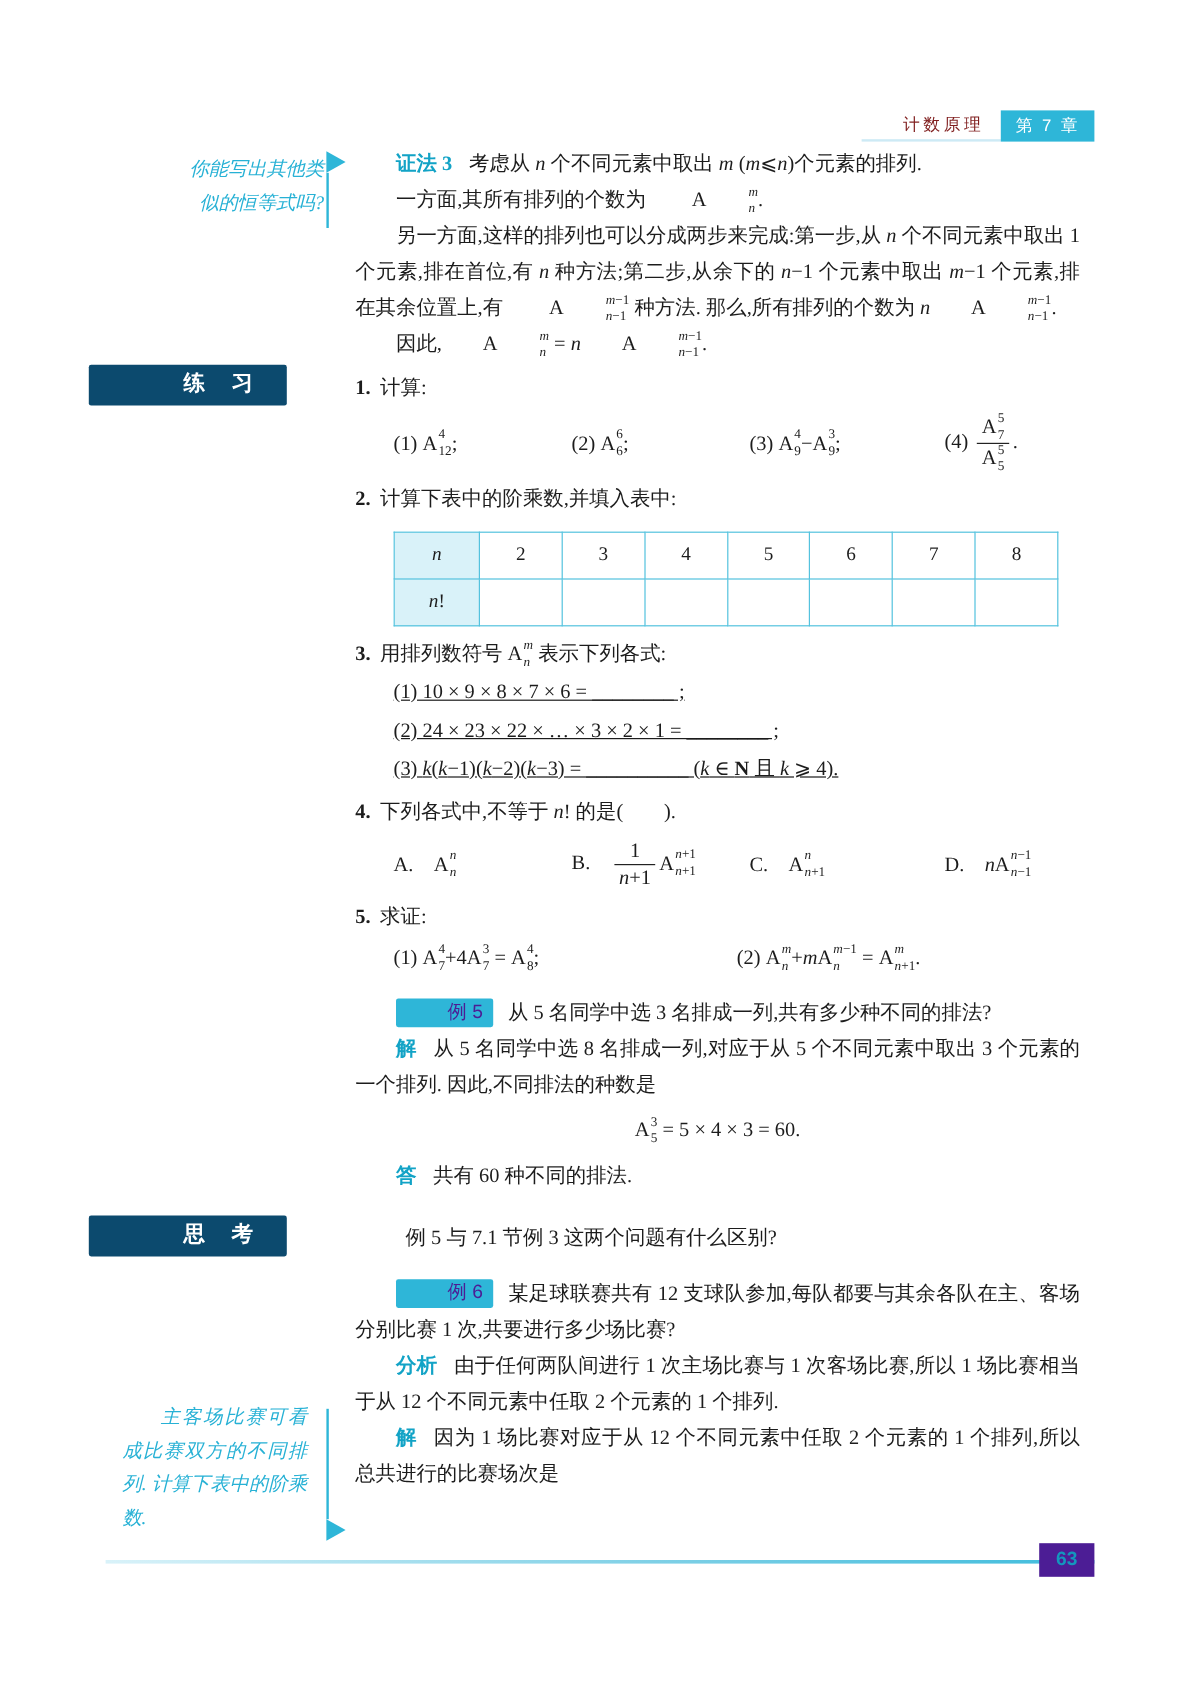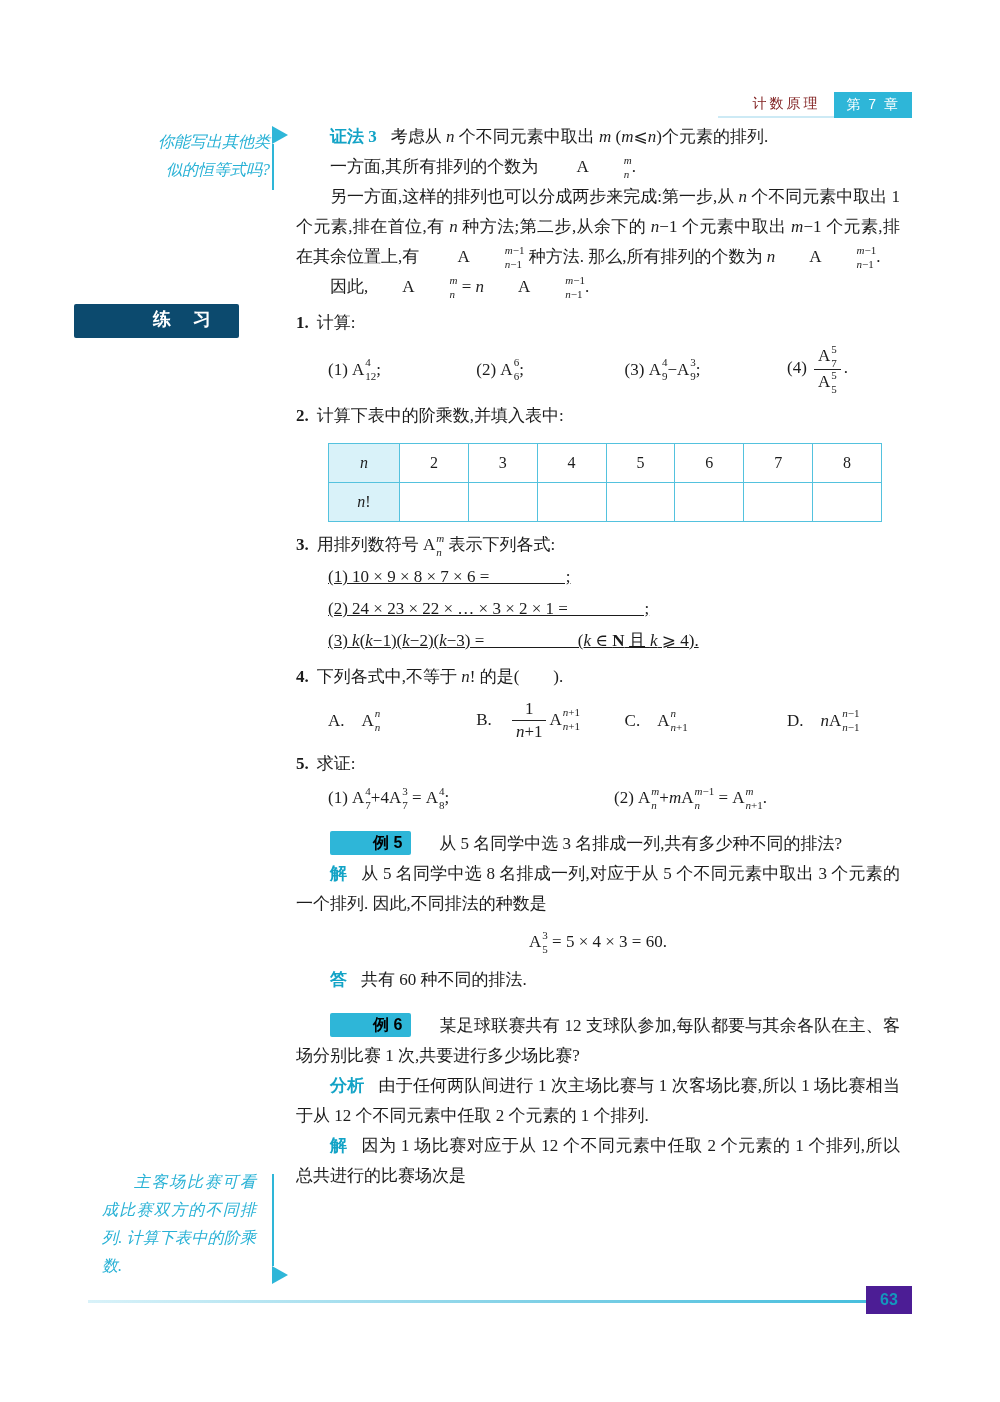--- a/index.html
+++ b/index.html
@@ -61,24 +61,24 @@
   }
   .row4{display:grid;grid-template-columns:1.05fr 1.05fr 1.15fr 0.8fr;padding-left:32px;align-items:center;margin-top:6px;min-height:40px;}
   .row2{display:grid;grid-template-columns:1fr 1fr;padding-left:32px;align-items:center;margin-top:4px;}
   .sub-item{padding-left:32px;margin-top:2px;text-decoration:underline;}
   table.fill{border-collapse:collapse;margin:12px 0 8px 32px;width:554px;table-layout:fixed;}
   table.fill td{border:1px solid #54c2de;height:38px;text-align:center;font-size:16px;padding:0;}
   table.fill td.hd{background:#d9f2f9;width:70px;}
   
   .example{margin-top:16px;}
   .badge{
-    display:inline-block;background:#2eb6d8;color:#000000;
+    display:inline-block;background:#2eb6d8;color:#4c1d95;
     font-family:"Liberation Sans","DejaVu Sans",sans-serif;
-    font-size:16px;font-weight:bold;line-height:24px;padding:0 9px;
-    border-radius:2px;margin-right:28px;vertical-align:1px;
+    font-size:16px;font-weight:normal;line-height:24px;padding:0 9px;
+    border-radius:2px;margin-right:12px;vertical-align:1px;
   }
   .equation{text-align:center;text-indent:0 !important;margin:8px 0 !important;}
   .think-row{position:relative;margin:22px 0 16px 0;}
   .think-text{padding-left:42px;}
   
   .footer-line{position:absolute;left:88px;top:1300px;width:824px;height:3px;
     background:linear-gradient(90deg,#d9f2f9 0%,#7fd0e6 55%,#3fbcdc 100%);}
   .page-num{
     position:absolute;right:88px;top:1286px;width:46px;height:28px;
     background:#4c1d95;color:#1496bd;
@@ -345,20 +345,26 @@
             <span class="ss">
               <span class="up">3</span>
               <span class="dn">5</span>
             </span>
           </span> = 5 × 4 × 3 = 60.</p>
       <p>
         <span class="cyan-label">答</span><span>共有 60 种不同的排法.</span>
       </p>
     </div>
 
+    <div class="think-row">
+      <div class="flag-box">
+          <span>思　考</span>
+        </div>
+      <div class="think-text">例 5 与 7.1 节例 3 这两个问题有什么区别?</div>
+    </div>
 
     <div class="example">
       <p>
         <span class="badge">例 6</span><span>某足球联赛共有 12 支球队参加,每队都要与其余各队在主、客场分别比赛 1 次,共要进行多少场比赛?</span>
       </p>
       <p>
         <span class="cyan-label">分析</span><span>由于任何两队间进行 1 次主场比赛与 1 次客场比赛,所以 1 场比赛相当于从 12 个不同元素中任取 2 个元素的 1 个排列.</span>
       </p>
       <p>
         <span class="cyan-label">解</span><span>因为 1 场比赛对应于从 12 个不同元素中任取 2 个元素的 1 个排列,所以总共进行的比赛场次是</span>

